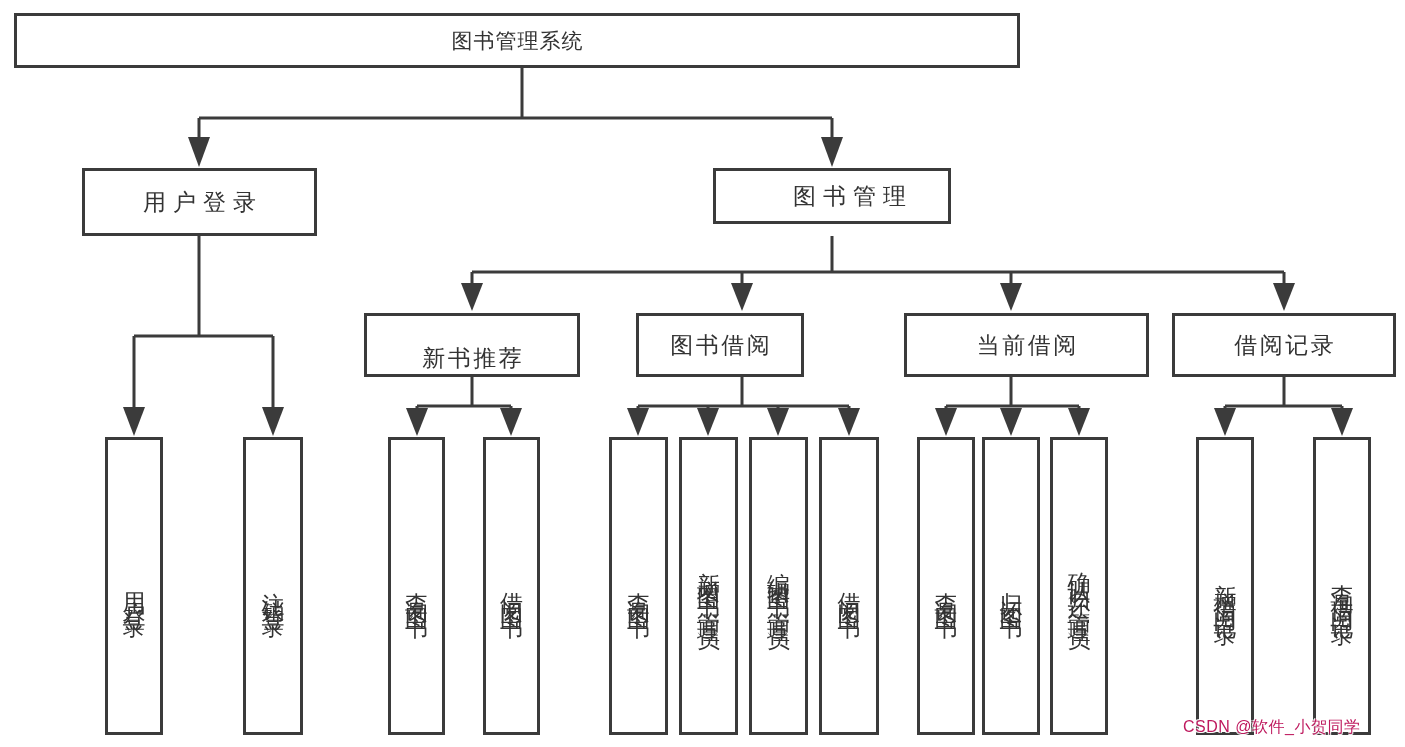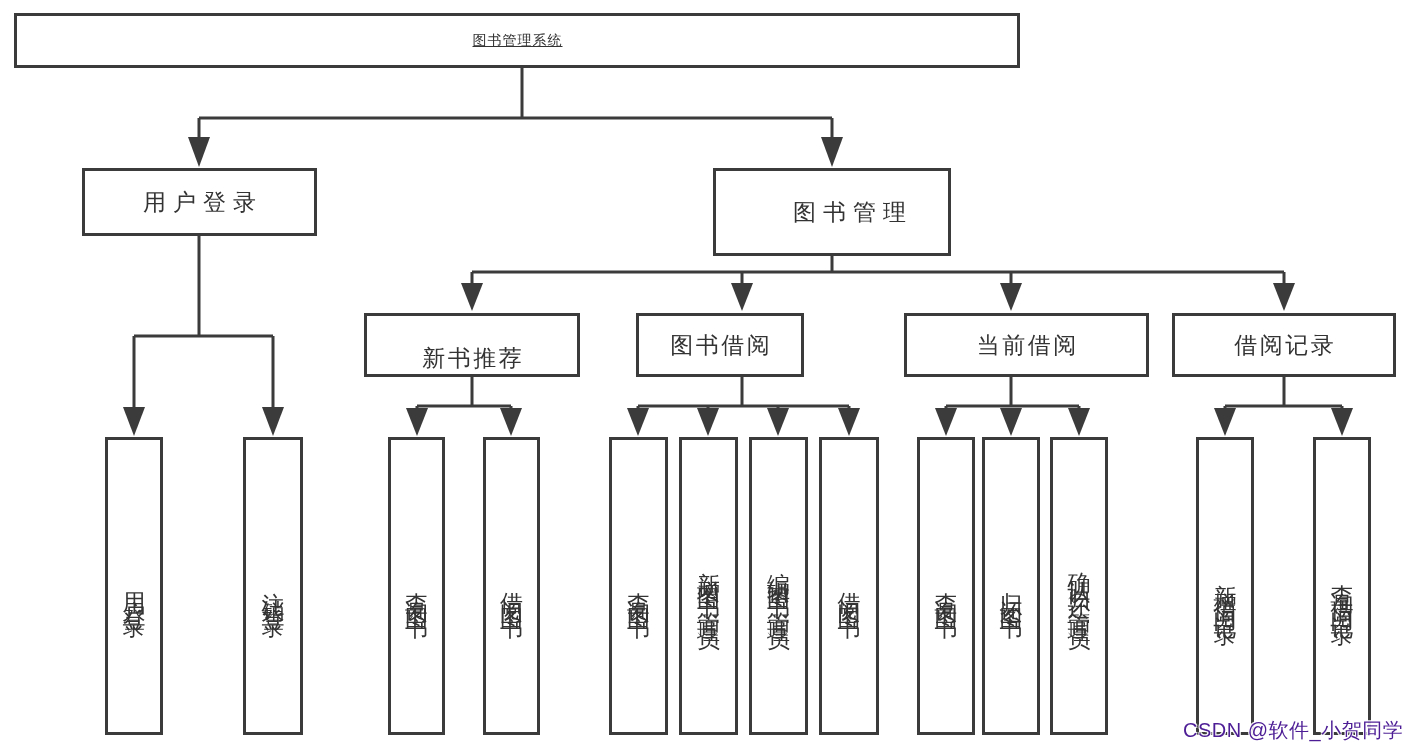--- a/index.html
+++ b/index.html
@@ -26,25 +26,24 @@
     box-sizing: border-box;
     background: #ffffff;
     border: 3px solid #3b3b3b;
     display: flex;
     align-items: center;
     justify-content: center;
     color: #333333;
     z-index: 2;
   }
   .lab-title {
-    font-size: 14px;
+    font-size: 21px;
     letter-spacing: 1px;
     margin-right: -1px;
     white-space: nowrap;
-    text-decoration: underline;
   }
   .lab-h2 {
     font-size: 23px;
     letter-spacing: 7px;
     margin-right: -7px;
     white-space: nowrap;
   }
   .lab-h3 {
     font-size: 23px;
     letter-spacing: 2.5px;
@@ -57,23 +56,23 @@
     font-size: 23px;
     line-height: 1;
     letter-spacing: 8px;
     margin-bottom: -8px;
     color: #333333;
   }
   .watermark {
     position: absolute;
     left: 1183px;
     top: 717px;
-    font-size: 20px;
+    font-size: 16px;
     letter-spacing: 0.5px;
-    color: #4c1d95;
+    color: #be185d;
     white-space: nowrap;
     z-index: 5;
     text-shadow:
       -1px -1px 0 rgba(255,255,255,0.9),
        1px -1px 0 rgba(255,255,255,0.9),
       -1px  1px 0 rgba(255,255,255,0.9),
        1px  1px 0 rgba(255,255,255,0.9);
   }
 </style>
 </head>
@@ -125,21 +124,21 @@
     </g>
   </svg>
 
   <div class="box" style="left:14px; top:13px; width:1006px; height:55px;">
     <span class="lab-title">图书管理系统</span>
   </div>
 
   <div class="box" style="left:82px; top:168px; width:235px; height:68px;">
     <span class="lab-h2">用户登录</span>
   </div>
-  <div class="box" style="left:713px; top:168px; width:238px; height:88px;padding-left:35px;">
+  <div class="box" style="left:713px; top:168px; width:238px; height:56px;padding-left:35px;">
     <span class="lab-h2">图书管理</span>
   </div>
 
   <div class="box" style="left:364px; top:313px; width:216px; height:64px;align-items:flex-end;">
     <span class="lab-h3">新书推荐</span>
   </div>
   <div class="box" style="left:636px; top:313px; width:168px; height:64px;">
     <span class="lab-h3">图书借阅</span>
   </div>
   <div class="box" style="left:904px; top:313px; width:245px; height:64px;">

